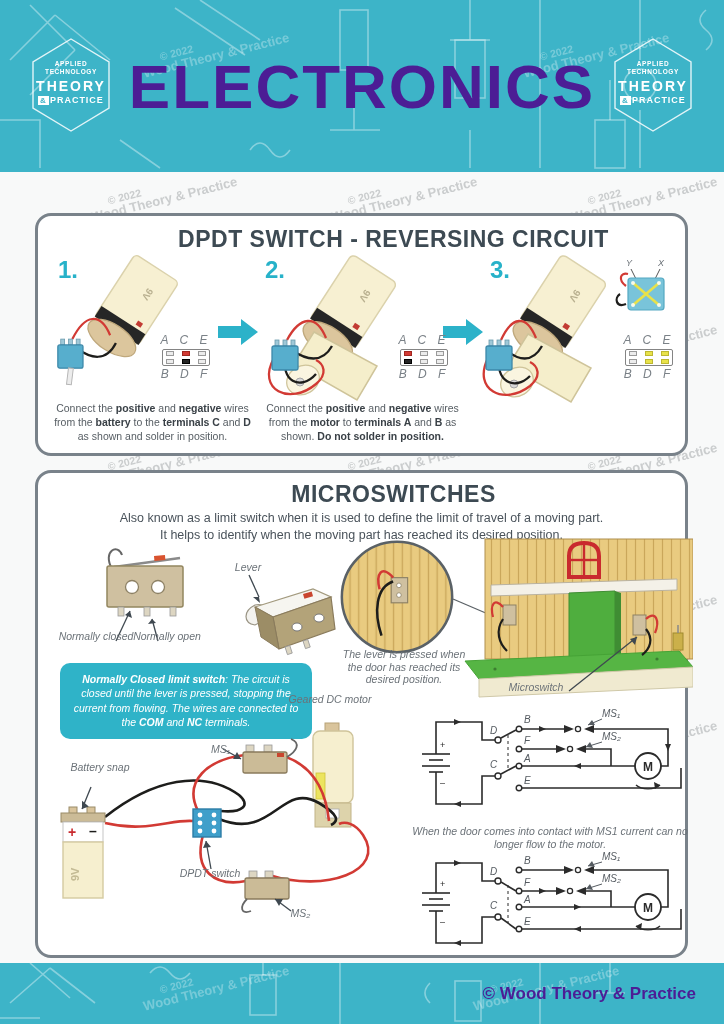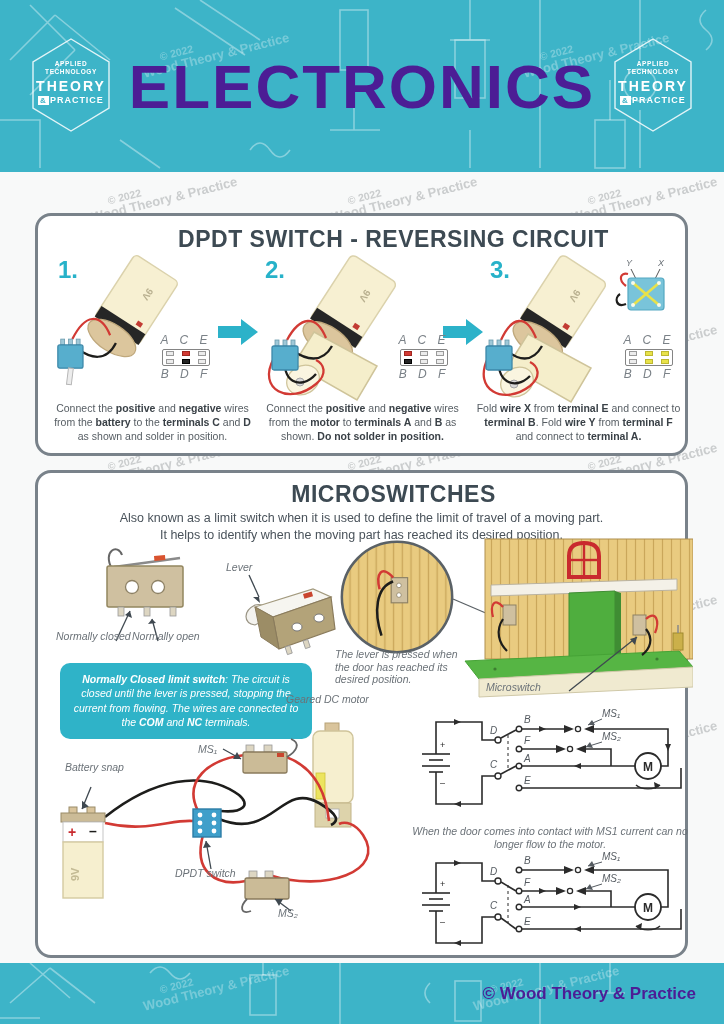--- a/index.html
+++ b/index.html
@@ -44,21 +44,21 @@
   .term{position:absolute;width:52px;text-align:center;font-style:italic;color:#7a8187;}
   .term .trow{font-size:12px;letter-spacing:4px;line-height:1.1;}
   .term .chip{position:relative;height:15px;border:1.5px solid #848484;border-radius:2px;background:#fff;margin:2px 2px;}
   .term .pins{position:absolute;left:3px;right:3px;display:flex;justify-content:space-between;}
   .term .pins.t{top:1px;} .term .pins.b{bottom:1px;}
   .term i{width:8px;height:5px;background:#ececec;border:1px solid #9a9a9a;box-sizing:border-box;}
   .term i.m-red{background:#d23a34;border-color:#a02620;}
   .term i.m-black{background:#252525;border-color:#000;}
   .term i.m-yellow{background:#e8e24a;border-color:#bdb731;}
   
-  .lbl{position:absolute;font-style:italic;color:#6b7278;font-size:10.5px;line-height:1.2;}
+  .lbl{position:absolute;font-style:italic;color:#6b7278;font-size:10.5px;text-align:center;line-height:1.2;}
   .infobox{position:absolute;left:22px;top:190px;width:252px;background:#2fb3c8;border-radius:10px;
         color:#fff;font-style:italic;font-size:10.5px;line-height:1.38;text-align:center;
         padding:9px 12px;box-sizing:border-box;}
   .infobox b{font-weight:800;}
   .schcap{position:absolute;font-style:italic;color:#6b7278;font-size:10.5px;text-align:center;line-height:1.25;}
 </style>
 </head>
 <body>
 
 <div class="page">
@@ -313,21 +313,20 @@
             <i></i>
             <i class="m-yellow"></i>
             <i class="m-yellow"></i>
           </div>
       </div>
       <div class="trow">B D F</div>
     </div>
 
     <div class="cap" style="left:12px;top:186px"><span>Connect the </span><b>positive</b><span> and </span><b>negative</b><span> wires from the </span><b>battery</b><span> to the </span><b>terminals C</b><span> and </span><b>D</b><span> as shown and solder in position.</span></div>
     <div class="cap" style="left:222px;top:186px"><span>Connect the </span><b>positive</b><span> and </span><b>negative</b><span> wires from the </span><b>motor</b><span> to </span><b>terminals A</b><span> and </span><b>B</b><span> as shown. </span><b>Do not solder in position.</b></div>
-    <div class="cap" style="left:438px;top:186px"><span>Fold </span><b>wire X</b><span> from </span><b>terminal E</b><span> and connect to </span><b>terminal B</b><span>. Fold </span><b>wire Y</b><span> from </span><b>terminal F</b><span> and connect to </span><b>terminal A.</b></div>
   </div>
 
   <div class="panel p2">
     <div class="panel-title" style="top:8px">MICROSWITCHES</div>
     <div class="subline" style="top:38px">Also known as a limit switch when it is used to define the limit of travel of a moving part.</div>
     <div class="subline" style="top:55px">It helps to identify when the moving part has reached its desired position.</div>
 
     <svg class="ill" style="left:52px;top:68px" width="124" height="108" viewBox="0 0 124 108">
       <path d="M22,28 C12,10 28,2 32,14" stroke="#666" stroke-width="2" fill="none"></path>
       <line x1="24" y1="26" x2="90" y2="17" stroke="#8a8a8a" stroke-width="2.6"></line>

